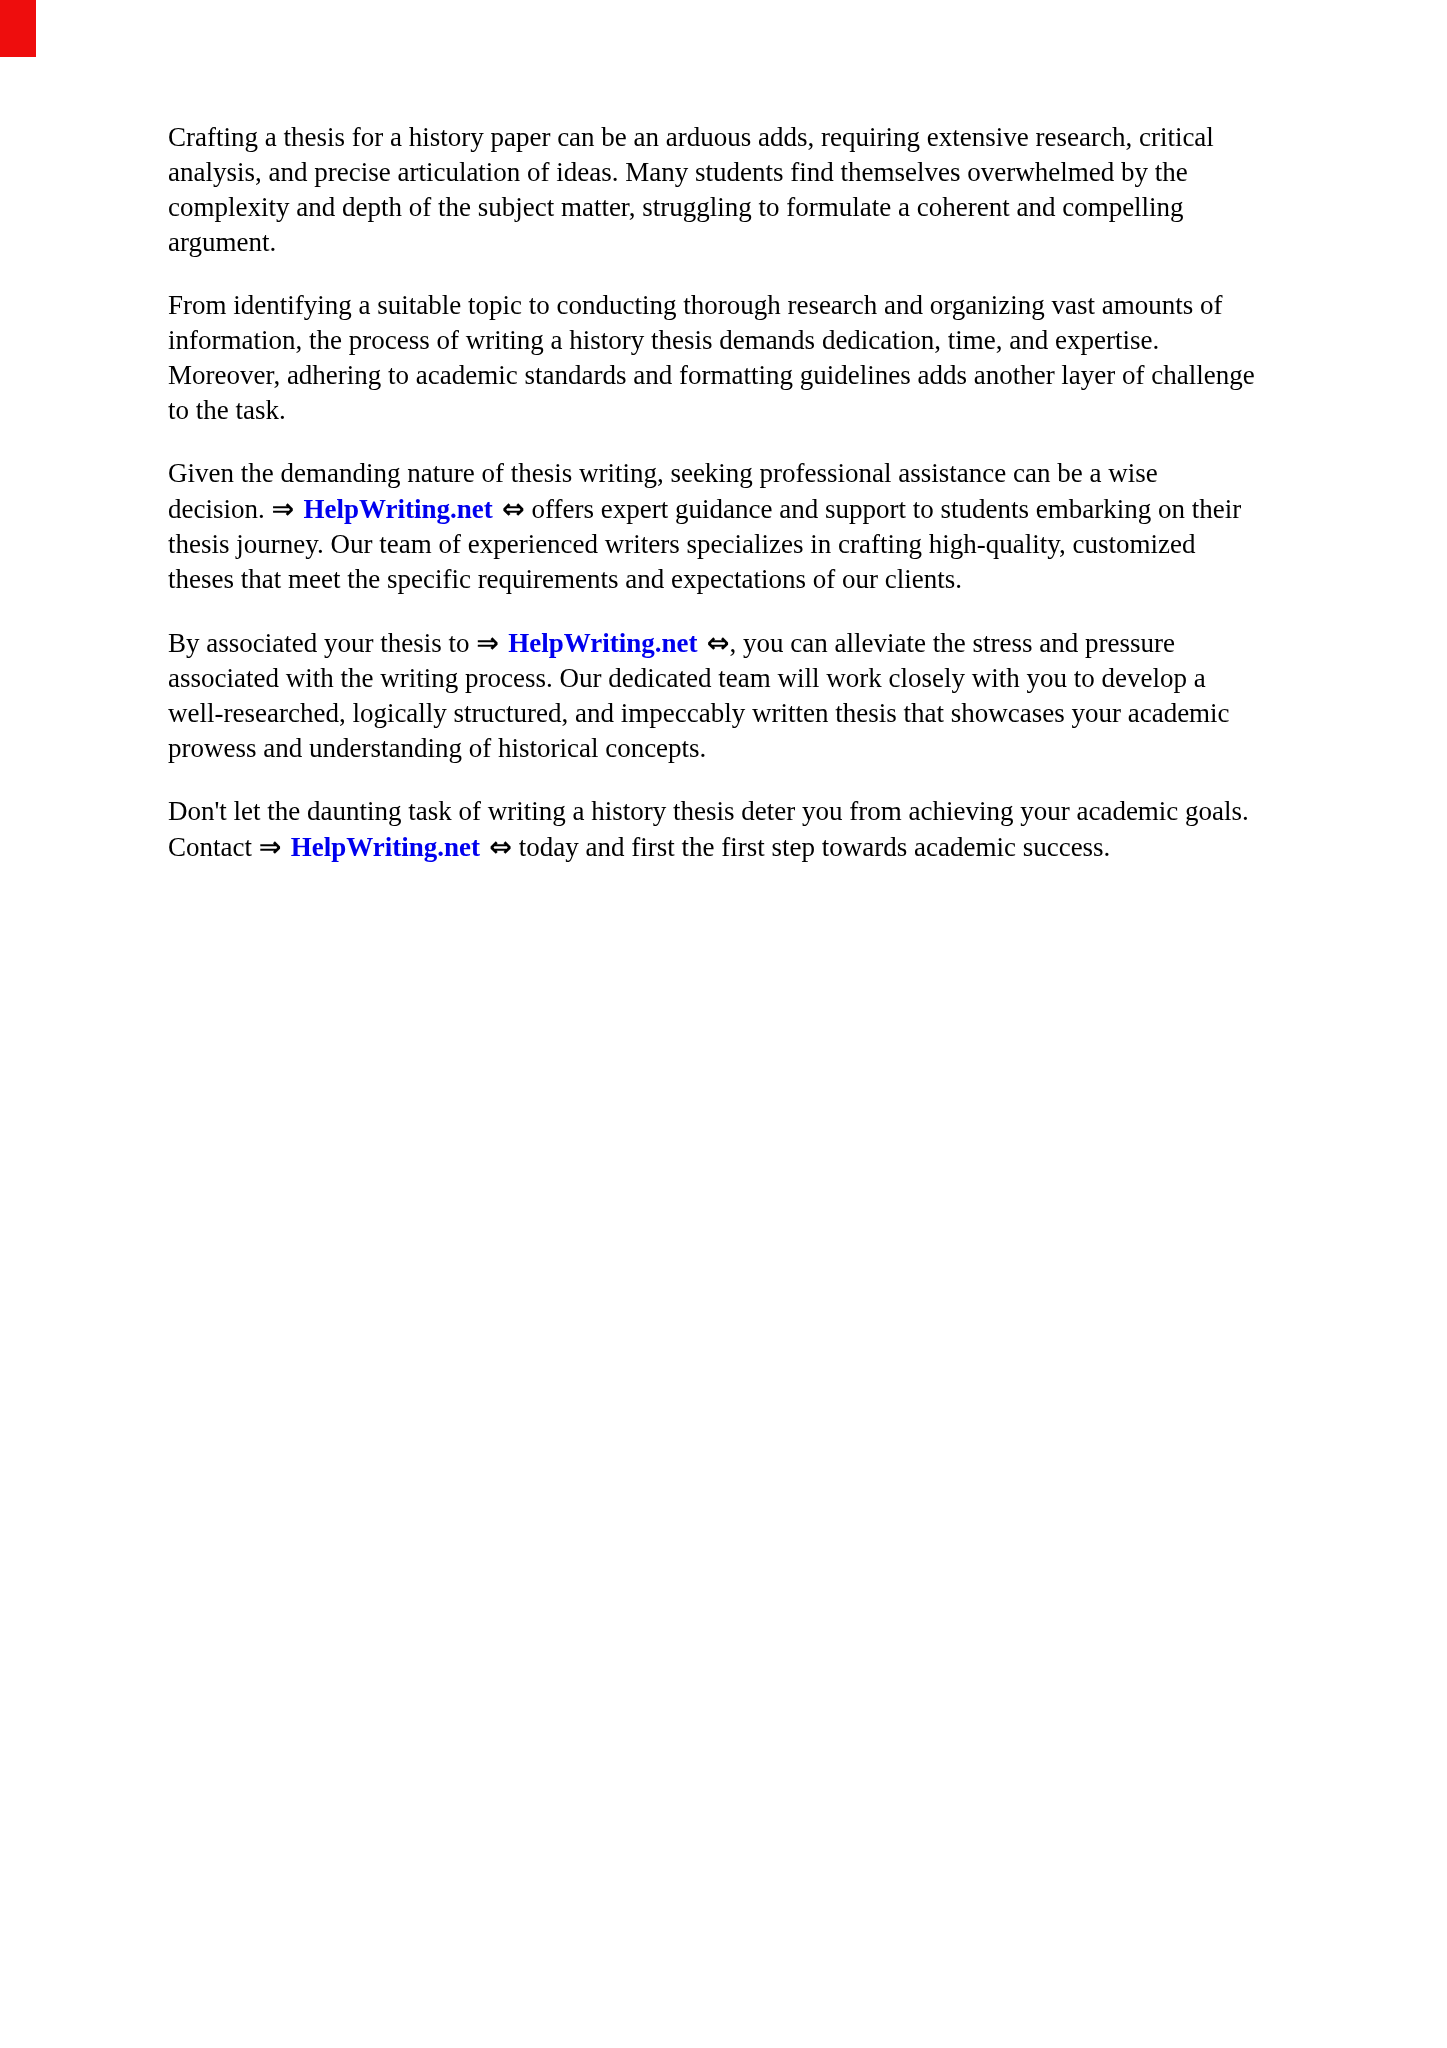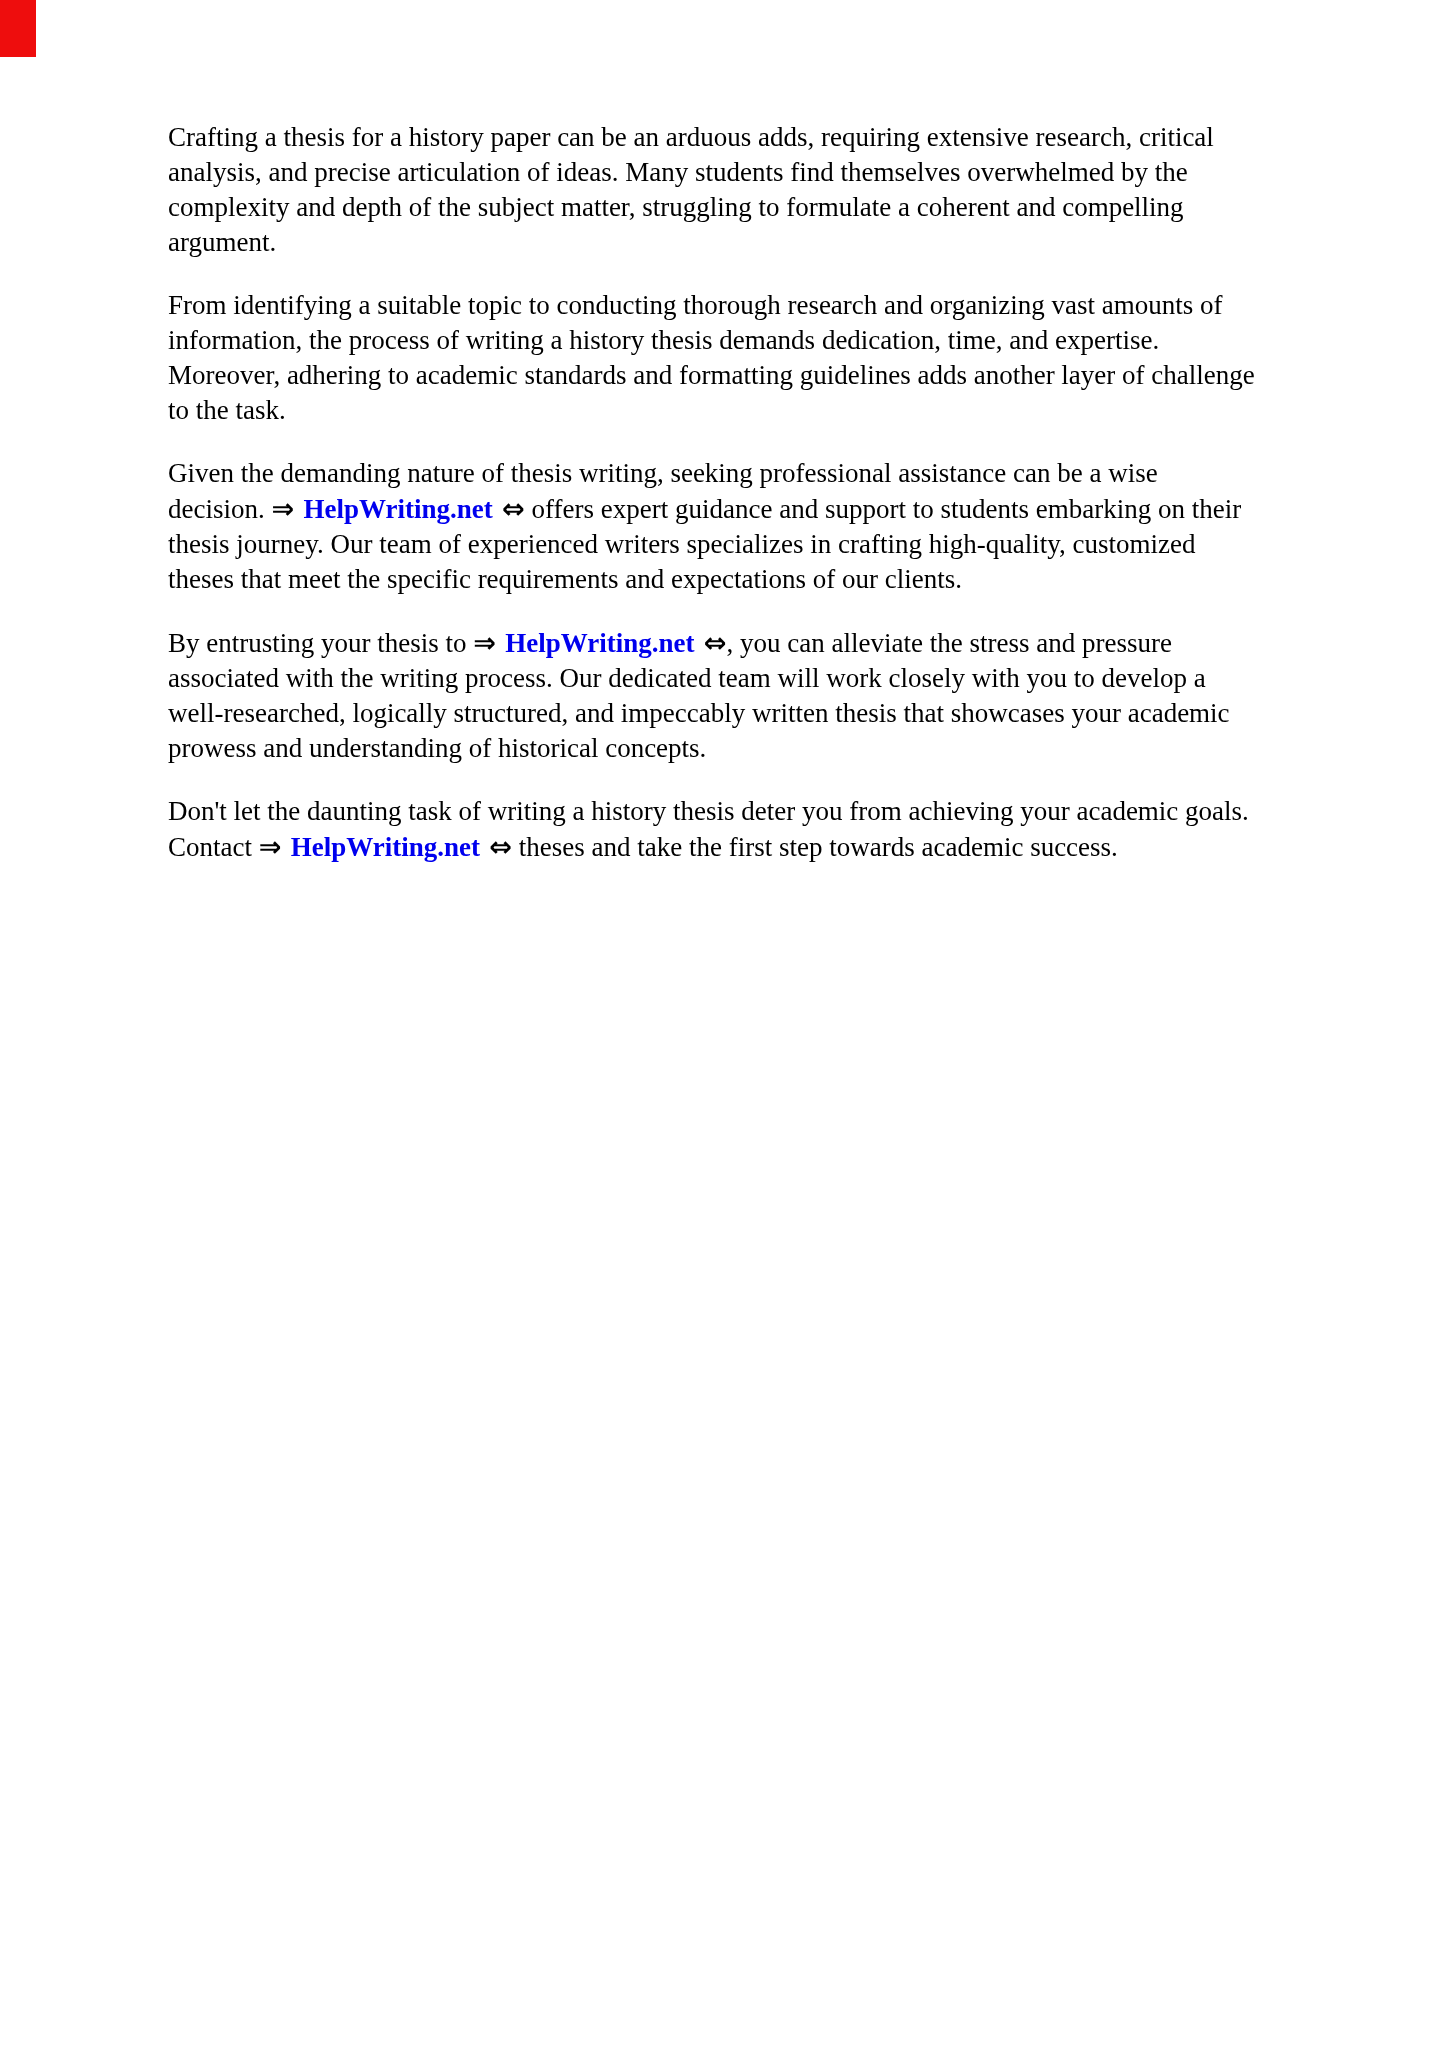--- a/index.html
+++ b/index.html
@@ -53,19 +53,19 @@
 complexity and depth of the subject matter, struggling to formulate a coherent and compelling
 argument.</span></p>
   <p><span class="seg-text">From identifying a suitable topic to conducting thorough research and organizing vast amounts of
 information, the process of writing a history thesis demands dedication, time, and expertise.
 Moreover, adhering to academic standards and formatting guidelines adds another layer of challenge
 to the task.</span></p>
   <p><span class="seg-text">Given the demanding nature of thesis writing, seeking professional assistance can be a wise
 decision. </span><span class="seg-arrow">⇒ </span><span class="seg-link" style="color: rgb(0, 0, 238);">HelpWriting.net</span><span class="seg-arrow"> ⇔</span><span class="seg-text"> offers expert guidance and support to students embarking on their
 thesis journey. Our team of experienced writers specializes in crafting high-quality, customized
 theses that meet the specific requirements and expectations of our clients.</span></p>
-  <p><span class="seg-text">By entrusting your thesis to </span><span class="seg-arrow">⇒ </span><span class="seg-link" style="color: rgb(0, 0, 238);">HelpWriting.net</span><span class="seg-arrow"> ⇔</span><span class="seg-text">, you can alleviate the stress and pressure
+  <p><span class="seg-text">By associated your thesis to </span><span class="seg-arrow">⇒ </span><span class="seg-link" style="color: rgb(0, 0, 238);">HelpWriting.net</span><span class="seg-arrow"> ⇔</span><span class="seg-text">, you can alleviate the stress and pressure
 associated with the writing process. Our dedicated team will work closely with you to develop a
 well-researched, logically structured, and impeccably written thesis that showcases your academic
 prowess and understanding of historical concepts.</span></p>
   <p><span class="seg-text">Don't let the daunting task of writing a history thesis deter you from achieving your academic goals.
-Contact </span><span class="seg-arrow">⇒ </span><span class="seg-link" style="color: rgb(0, 0, 238);">HelpWriting.net</span><span class="seg-arrow"> ⇔</span><span class="seg-text"> theses and take the first step towards academic success.</span></p>
+Contact </span><span class="seg-arrow">⇒ </span><span class="seg-link" style="color: rgb(0, 0, 238);">HelpWriting.net</span><span class="seg-arrow"> ⇔</span><span class="seg-text"> today and first the first step towards academic success.</span></p>
 </div>
 
 </body></html>

